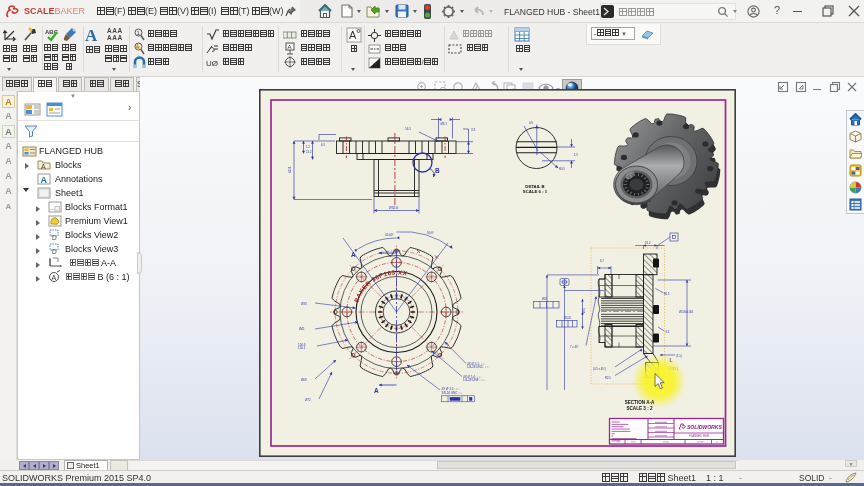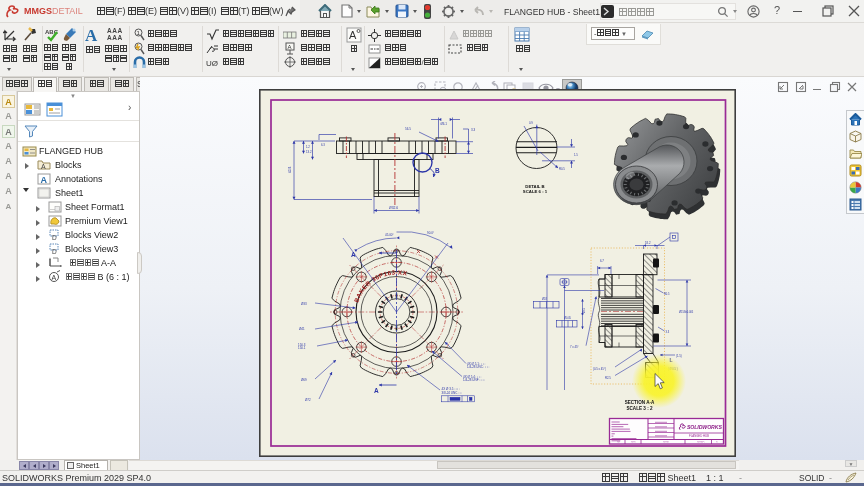--- a/index.html
+++ b/index.html
@@ -41,21 +41,21 @@
 .navb:after{content:"";position:absolute;left:3px;top:2px;width:0;height:0;border-top:2.5px solid transparent;border-bottom:2.5px solid transparent}
 .navl:after{border-right:3px solid #3b3a5e}
 .navr:after{border-left:3px solid #3b3a5e}
 svg text{font-family:"Liberation Sans",sans-serif}
 </style></head><body>
 
 <div class="abs" id="titlebar">
  <svg class="abs" style="left:5px;top:4px" width="20" height="16" viewBox="0 0 20 16">
   <path d="M3 13 C1 11 2 7 5 6 C3 5 4 2 7 2 C10 2 10 4 8 5 C12 4 14 6 12 8 C10 10 6 9 8 7" stroke="#c8392f" stroke-width="1.6" fill="none"></path>
  </svg>
- <div class="abs" style="left:24px;top:6px;font-size:9px;letter-spacing:0;color:#c8392f"><b>MMGS</b><span style="color:#dc837c">DETAIL</span></div>
+ <div class="abs" style="left:24px;top:6px;font-size:9px;letter-spacing:0;color:#c8392f"><b>SCALE</b><span style="color:#dc837c">BAKER</span></div>
  <div class="abs menu" style="left:96px;top:0"><span class="h"></span><span class="h b"></span>(F)</div>
  <div class="abs menu" style="left:127px;top:0"><span class="h"></span><span class="h b"></span>(E)</div>
  <div class="abs menu" style="left:159px;top:0"><span class="h b"></span><span class="h"></span>(V)</div>
  <div class="abs menu" style="left:190px;top:0"><span class="h"></span><span class="h b"></span>(I)</div>
  <div class="abs menu" style="left:220px;top:0"><span class="h b"></span><span class="h"></span>(T)</div>
  <div class="abs menu" style="left:251px;top:0"><span class="h"></span><span class="h b"></span>(W)</div>
  <svg class="abs" style="left:285px;top:6px" width="11" height="11" viewBox="0 0 11 11">
       <path d="M7 1 L10 4 L7 6 L6 8 L3 5 L1 10 M3 5 L5 3 Z" stroke="#555" stroke-width="1.2" fill="#777"></path>
     </svg>
  <div class="abs" style="left:300px;top:0;width:260px;height:22px;background:#edecea"></div>
@@ -432,21 +432,21 @@
       <rect x="1" y="1" width="12" height="10" fill="#fdfdfb" stroke="#999"></rect>
       <rect x="2" y="2" width="10" height="8" fill="#f2f2ee" stroke="#bbb" stroke-width=".5"></rect>
     </svg>
  <div class="trow" style="left:37px;top:94px">Sheet1</div>
  <div class="tar" style="left:18px;top:114px"></div>
  <svg class="abs" style="left:30px;top:109px" width="14" height="12" viewBox="0 0 14 12">
       <rect x="1" y="1" width="12" height="10" fill="#fdfdfb" stroke="#999"></rect>
       <path d="M2 8.5 L12 8.5" stroke="#bbb" stroke-width=".7"></path>
       <rect x="7" y="5.5" width="4.5" height="4.5" fill="#eee" stroke="#aaa" stroke-width=".6"></rect>
     </svg>
- <div class="trow" style="left:47px;top:108px">Sheet Format1</div>
+ <div class="trow" style="left:47px;top:108px">Blocks Format1</div>
  <div class="tar" style="left:18px;top:128px"></div>
  <svg class="abs" style="left:30px;top:123px" width="14" height="12" viewBox="0 0 14 12">
       <rect x="1" y="1" width="12" height="10" fill="#fff" stroke="#999"></rect>
       <path d="M3 9 C2 5 5 2 8 3 L11 6 C11 9 8 10 6 9 Z" fill="#f0c83a" stroke="#a8841a" stroke-width=".8"></path>
     </svg>
  <div class="trow" style="left:47px;top:122px">Premium View1</div>
  <div class="tar" style="left:18px;top:142px"></div>
  <svg class="abs" style="left:30px;top:137px" width="14" height="12" viewBox="0 0 14 12">
       <rect x="2" y="1" width="8" height="6" fill="none" stroke="#4a7ab0" stroke-width=".9" stroke-dasharray="1.5 1"></rect>
       <text x="4" y="11" font-size="6.5" fill="#444">D</text>
@@ -481,21 +481,21 @@
  <div class="navb navr" style="left:39px"></div>
  <div class="navb navr" style="left:49px"></div>
  <div class="abs" style="left:64px;top:0;width:44px;height:10px;background:#fff;border:1px solid #b5b2ad;border-bottom:none;font-size:7.5px;color:#222;line-height:9px"><span style="display:inline-block;width:7px;height:7px;border:1px solid #666;background:#eee;margin:1px 2px 0 2px;vertical-align:-1px"></span>Sheet1</div>
  <div class="abs" style="left:110px;top:0;width:18px;height:10px;background:#ece9e0;border:1px solid #c5c2b8;border-bottom:none"><span style="display:inline-block;width:6px;height:5px;border:1px solid #998;background:#ffd;margin:2px 0 0 5px"></span></div>
  <div class="abs" style="left:129px;top:0;width:610px;height:10px;background:#f4f3f1;border-top:1px solid #dddad5"></div>
  <div class="abs" style="left:437px;top:1px;width:299px;height:8px;background:#e3e1dd;border:1px solid #c8c5c0"></div>
     <div class="abs" style="left:845px;top:0;width:12px;height:7px;background:#e8e7e4;border:1px solid #ccc;font-size:5px;color:#777;text-align:center;line-height:6px">▼</div>
 </div>
 
 <div class="abs" id="statusbar">
- <div class="abs" style="left:2px;top:1.5px">SOLIDWORKS Premium 2029 SP4.0</div>
+ <div class="abs" style="left:2px;top:1.5px">SOLIDWORKS Premium 2015 SP4.0</div>
  <div class="abs" style="left:601px;top:1.5px"><span class="h"></span><span class="h b"></span><span class="h"></span></div>
  <div class="abs" style="left:638px;top:1.5px"><span class="h"></span><span class="h b"></span><span class="h"></span> Sheet1</div>
  <div class="abs" style="left:706px;top:1.5px">1 : 1</div>
  <div class="abs" style="left:739px;top:1.5px;color:#888">-</div>
  <div class="abs" style="left:799px;top:2px;font-size:8.5px">SOLID</div>
  <div class="abs" style="left:829px;top:1.5px;color:#888">-</div>
  <svg class="abs" style="left:845px;top:1px" width="12" height="11" viewBox="0 0 12 11">
       <path d="M1 10 C2 5 6 2 11 1 C9 6 6 9 1 10 Z" fill="#f8f4e0" stroke="#8a7a4a" stroke-width=".9"></path>
       <path d="M3 8 C5 5 7 4 9 3" stroke="#8a7a4a" stroke-width=".7" fill="none"></path>
     </svg>

